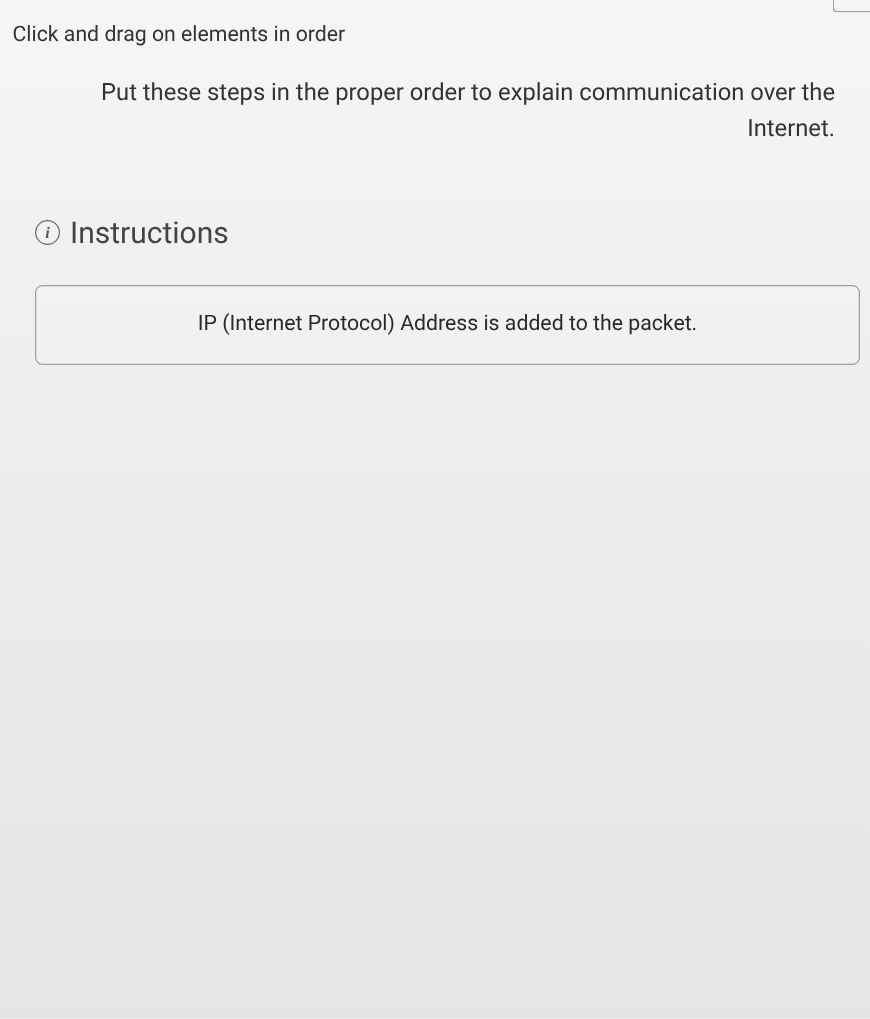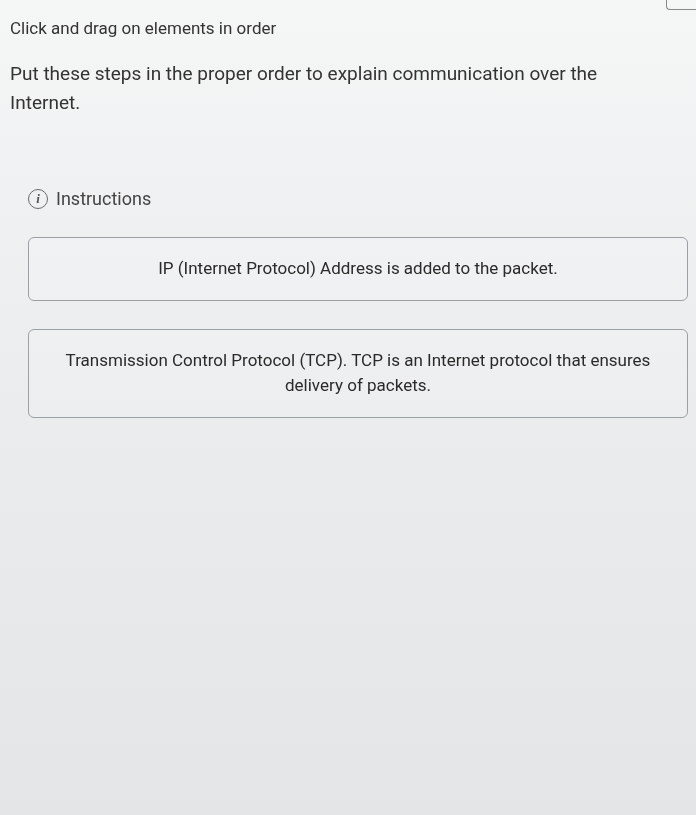--- a/index.html
+++ b/index.html
@@ -19,23 +19,24 @@
     .header-instruction {
       font-size: 17px;
       color: #333;
       margin-bottom: 22px;
       padding-left: 2px;
     }
     .question-prompt {
       font-size: 19px;
       color: #333;
       line-height: 1.5;
-      margin-bottom: 71px;
+      margin-bottom: 55px;
       padding-left: 2px;
       padding-right: 20px;
+      text-align: right;
     }
     .instructions-row {
       display: flex;
       align-items: center;
       gap: 8px;
       margin-bottom: 28px;
       padding-left: 20px;
     }
     .info-icon {
       width: 20px;
@@ -45,27 +46,27 @@
       display: flex;
       align-items: center;
       justify-content: center;
       font-size: 13px;
       font-style: italic;
       font-family: Georgia, serif;
       color: #555;
       font-weight: bold;
     }
     .instructions-label {
-      font-size: 18px;
+      font-size: 24px;
       color: #444;
     }
     .items-container {
       display: flex;
       flex-direction: column;
-      gap: 28px;
+      gap: 14px;
       padding-left: 20px;
     }
     .draggable-item {
       border: 1px solid #9aa0a3;
       border-radius: 6px;
       background: rgba(255,255,255,0.15);
       padding: 18px 22px;
       font-size: 17px;
       color: #2a2a2a;
       text-align: center;
@@ -105,20 +106,17 @@
   <span class="instructions-label">Instructions</span>
 </div>
 
 <div class="items-container">
 
   <div class="draggable-item item-1">
     <span>IP (Internet Protocol) Address is added to the packet.</span>
   </div>
 
 
-  <div class="draggable-item">
-    <span>Transmission Control Protocol (TCP). TCP is an Internet protocol that ensures delivery of packets.</span>
-  </div>
 
 
 
 
 </div>
 
 </body></html>

